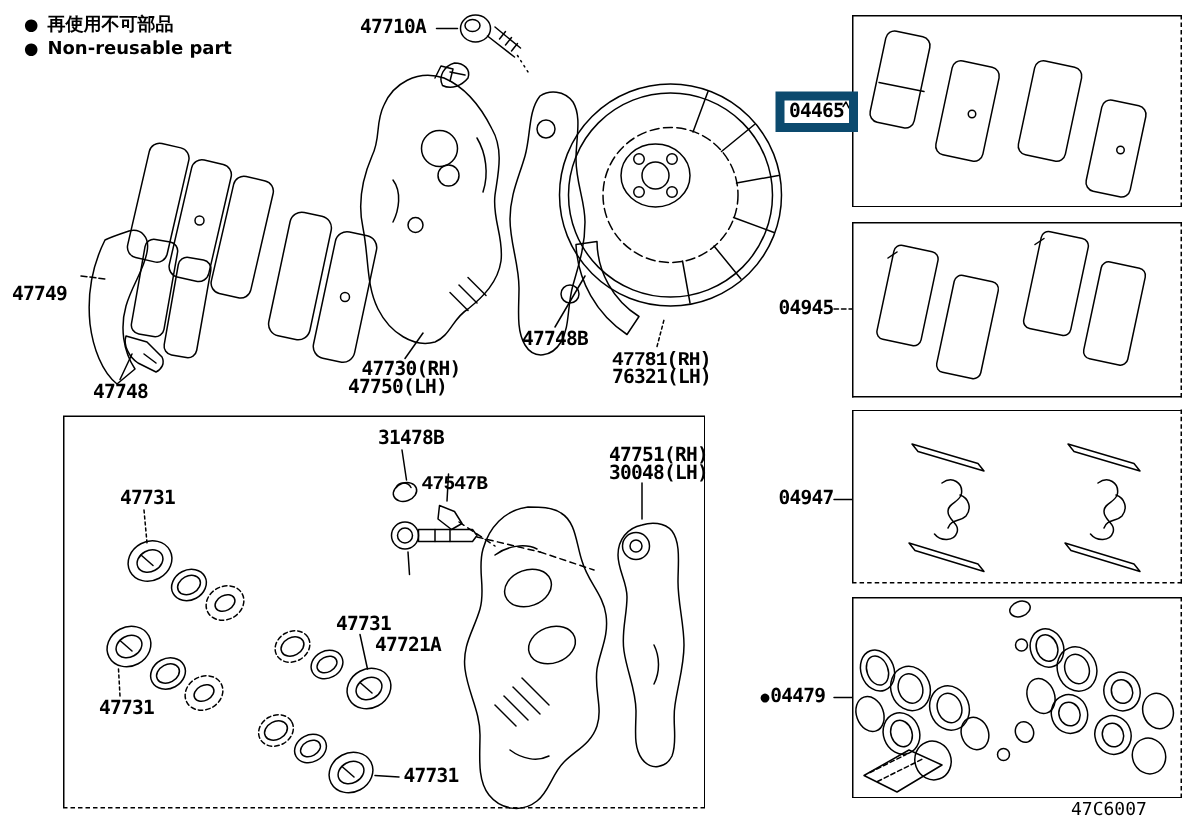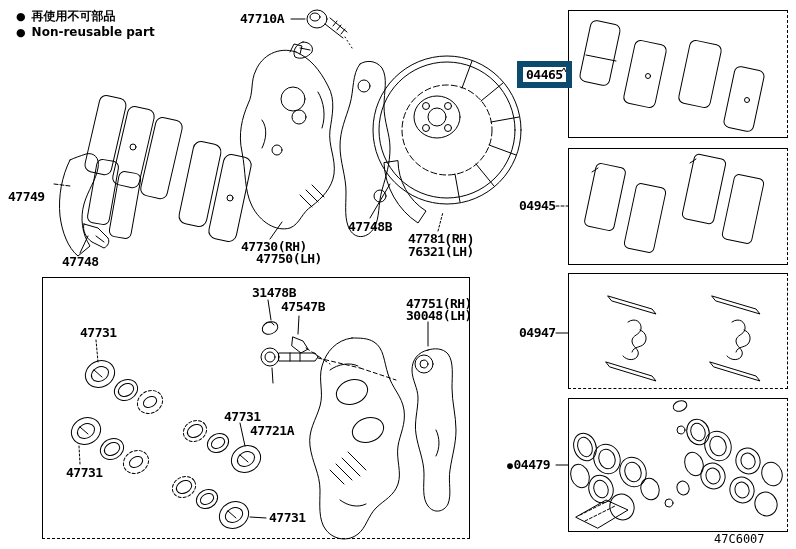--- a/index.html
+++ b/index.html
@@ -271,32 +271,32 @@
   <div class="kit-box" style="left:568px;top:10px;width:218px;height:126px;"></div>
   <div class="kit-box" style="left:568px;top:148px;width:218px;height:115px;"></div>
   <div class="kit-box dash-bottom" style="left:568px;top:273px;width:218px;height:114px;"></div>
   <div class="kit-box" style="left:568px;top:398px;width:218px;height:132px;"></div>
   <div class="detail-box"></div>
 
   <div class="lbl" style="left:240px;top:12px;width:50px;text-align:left;">47710A</div>
   <div class="lbl" style="left:8px;top:190px;">47749</div>
   <div class="lbl" style="left:62px;top:255px;">47748</div>
   <div class="lbl" style="left:241px;top:240px;">47730(RH)</div>
-  <div class="lbl" style="left:256px;top:252px;">47750(LH)</div>
+  <div class="lbl" style="left:232px;top:252px;">47750(LH)</div>
   <div class="lbl" style="left:348px;top:220px;">47748B</div>
   <div class="lbl" style="left:408px;top:233px;font-family:Liberation Mono, monospace;">47781(RH)</div>
   <div class="lbl" style="left:408px;top:245px;">76321(LH)</div>
   <div class="lbl lbl-boxed" style="left:517px;top:61px;">04465</div>
   <div class="lbl" style="left:519px;top:199px;">04945</div>
   <div class="lbl" style="left:519px;top:326px;">04947</div>
   <div class="lbl" style="left:507px;top:458px;">
     <span class="marker">●</span><span>04479</span>
   </div>
   <div class="lbl" style="left:252px;top:286px;">31478B</div>
-  <div class="lbl" style="left:281px;top:300px;">47547B</div>
+  <div class="lbl" style="left:281px;top:316px;font-family:Liberation Mono, monospace;">47547B</div>
   <div class="lbl" style="left:250px;top:384px;margin-top:40px;">47721A</div>
   <div class="lbl" style="left:406px;top:297px;">47751(RH)</div>
   <div class="lbl" style="left:406px;top:309px;">30048(LH)</div>
   <div class="lbl" style="left:80px;top:326px;">47731</div>
   <div class="lbl" style="left:66px;top:466px;">47731</div>
   <div class="lbl" style="left:224px;top:410px;">47731</div>
   <div class="lbl" style="left:269px;top:511px;">47731</div>
 
   <div class="footer-code" style="left:714px;top:532px;">47C6007</div>
 

